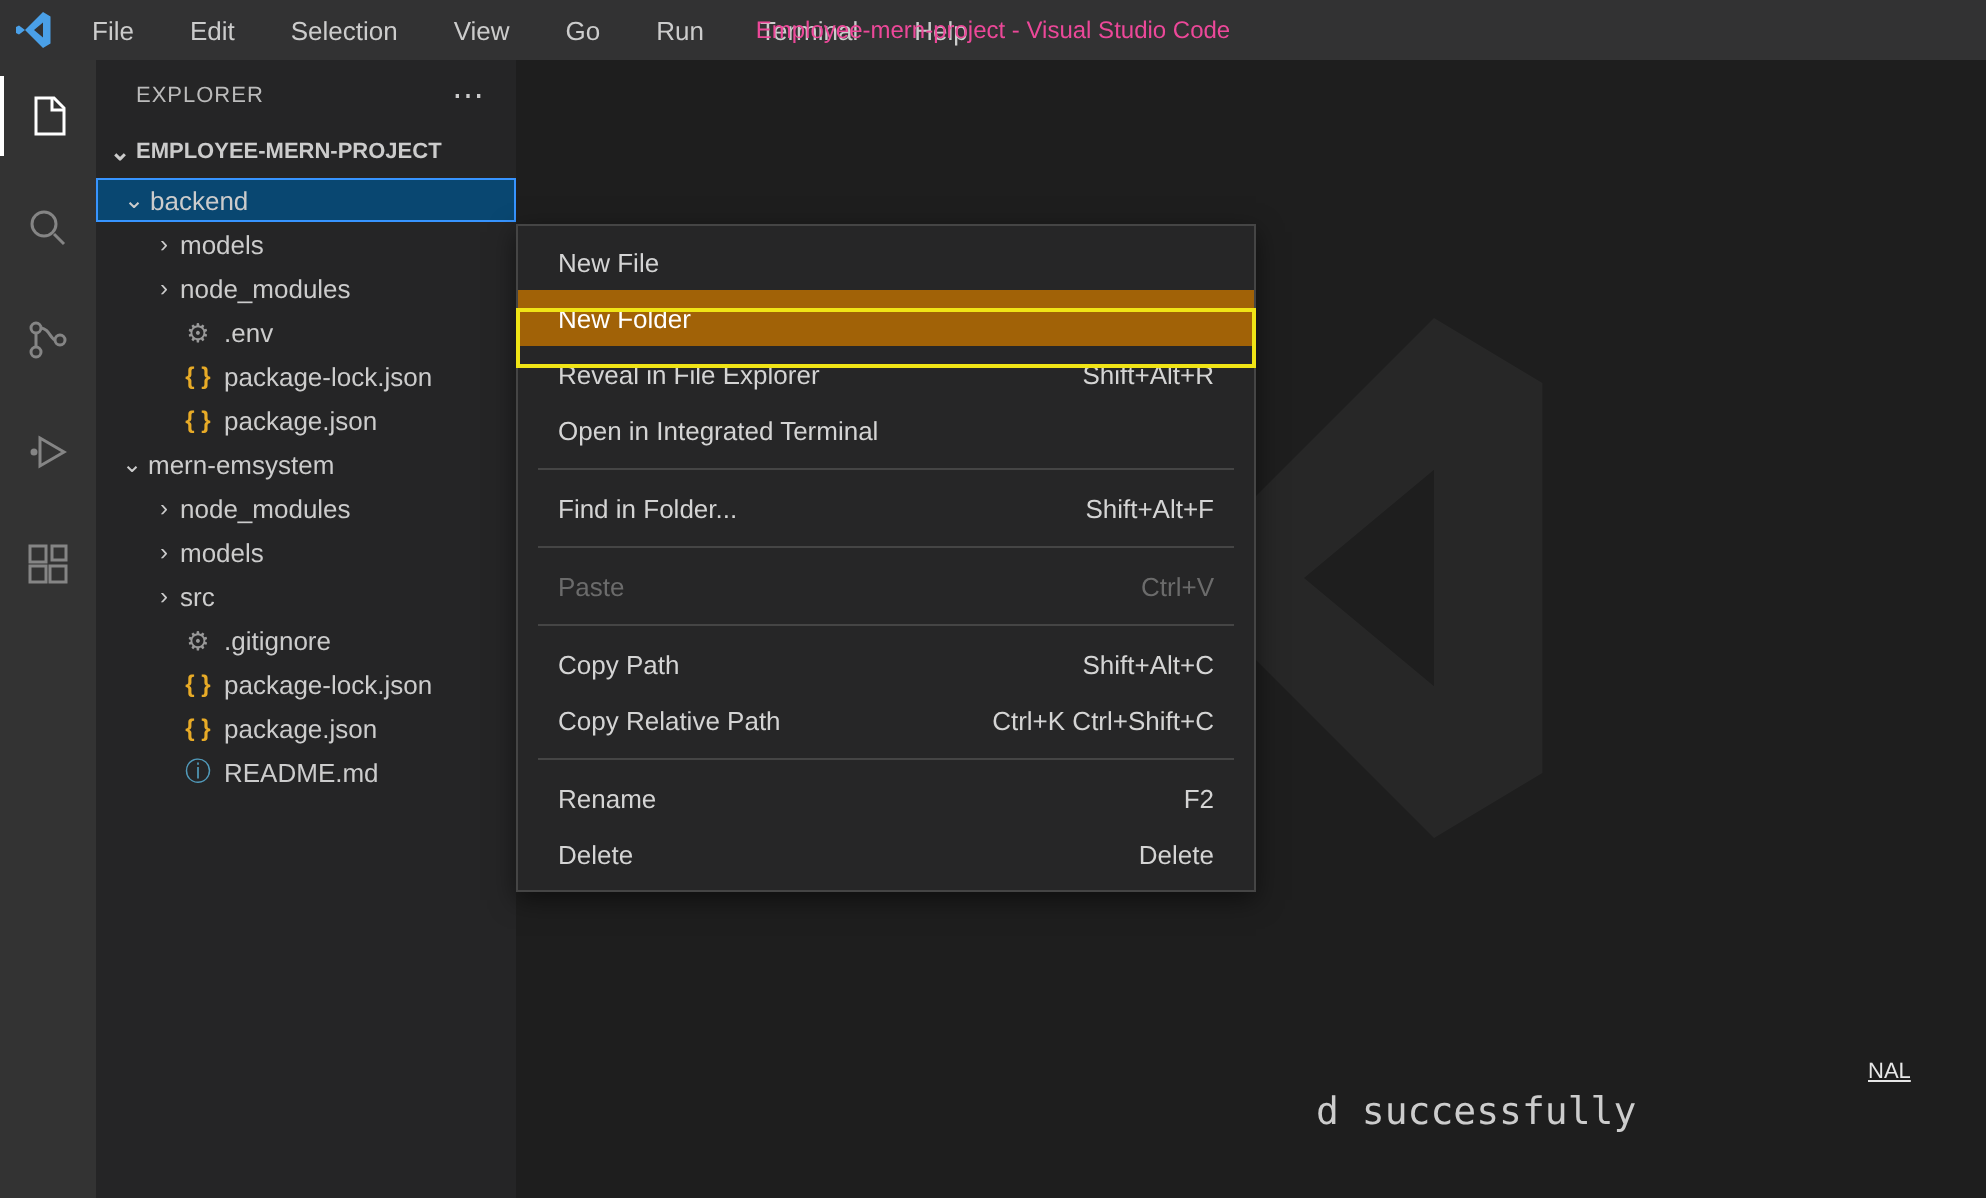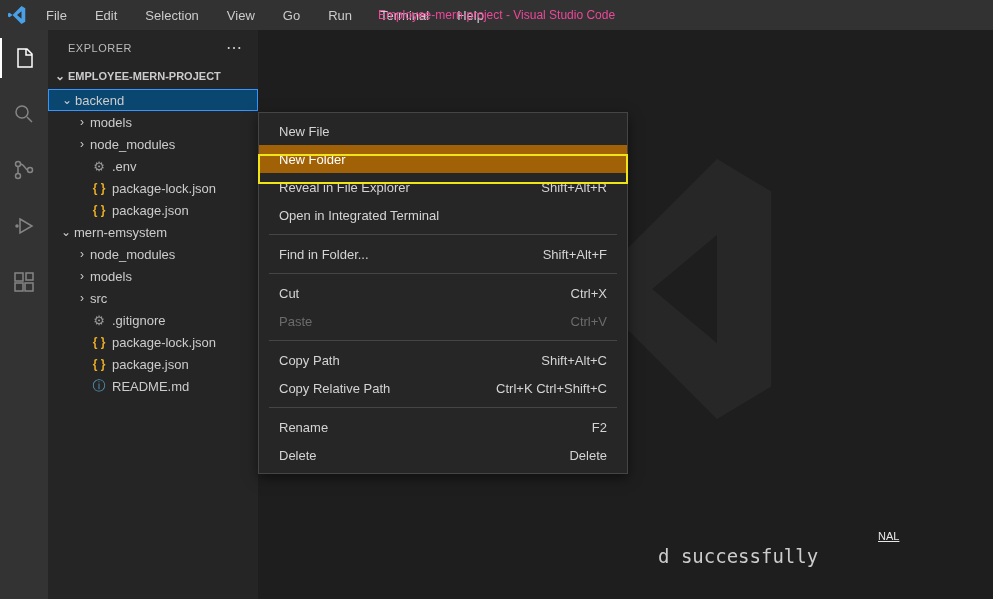--- a/index.html
+++ b/index.html
@@ -52,21 +52,21 @@
     padding: 4px 0;
     font-size: 13px;
   }
   .ctx-item { height: 28px; display: flex; align-items: center; justify-content: space-between; padding: 0 20px; }
   .ctx-item.disabled { color: #6b6b6b; }
   .ctx-item.hover { background: #a16207; color: #ffffff; }
   .ctx-sep { height: 1px; background: #454545; margin: 5px 10px; }
   .ctx-highlight-border { position: absolute; border: 2px solid #f0e416; pointer-events: none; }
 
   .terminal-line { position: absolute; bottom: 32px; left: 400px; color: #cccccc; font-family: Consolas, monospace; font-size: 19px; }
-  .terminal-tab { position: absolute; top: 500px; left: 620px; font-size: 11px; color: #e7e7e7; text-decoration: underline; }
+  .terminal-tab { position: absolute; top: 500px; left: 676px; font-size: 11px; color: #e7e7e7; text-decoration: underline; }
 
   svg { display: block; }
 </style>
 </head>
 <body>
 
 <div class="titlebar">
   <span class="vscode-logo">
     <svg width="18" height="18" viewBox="0 0 24 24">
         <path fill="#4aa0e8" d="M23 3l-5-3-12 12L2 9l-2 1v4l2 1 4-3 12 12 5-3V3zM18 17l-6-5 6-5v10z"></path>
@@ -241,24 +241,20 @@
     <div class="ctx-item">
       <span>Open in Integrated Terminal</span>
       <span></span>
     </div>
     <div class="ctx-sep"></div>
     <div class="ctx-item">
       <span>Find in Folder...</span>
       <span>Shift+Alt+F</span>
     </div>
     <div class="ctx-sep"></div>
-    <div class="ctx-item">
-      <span>Cut</span>
-      <span>Ctrl+X</span>
-    </div>
     <div class="ctx-item disabled">
       <span>Paste</span>
       <span>Ctrl+V</span>
     </div>
     <div class="ctx-sep"></div>
     <div class="ctx-item">
       <span>Copy Path</span>
       <span>Shift+Alt+C</span>
     </div>
     <div class="ctx-item">

